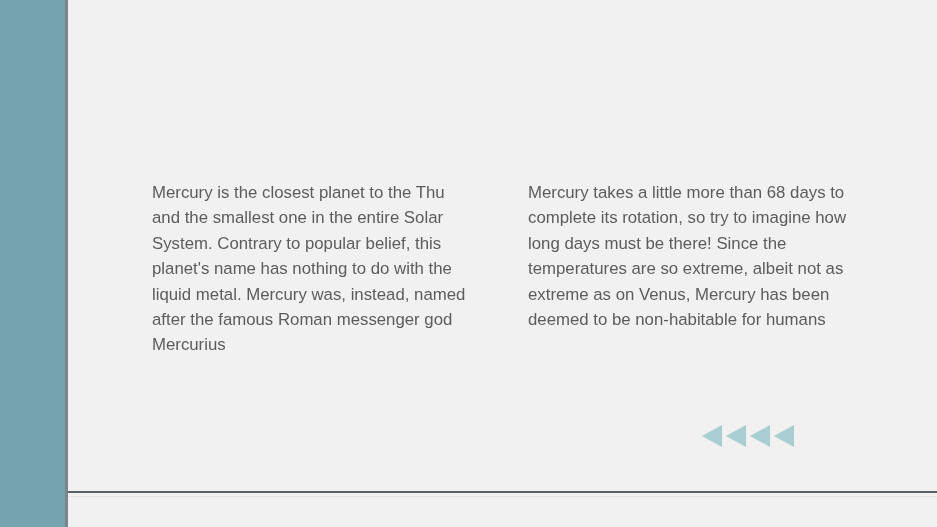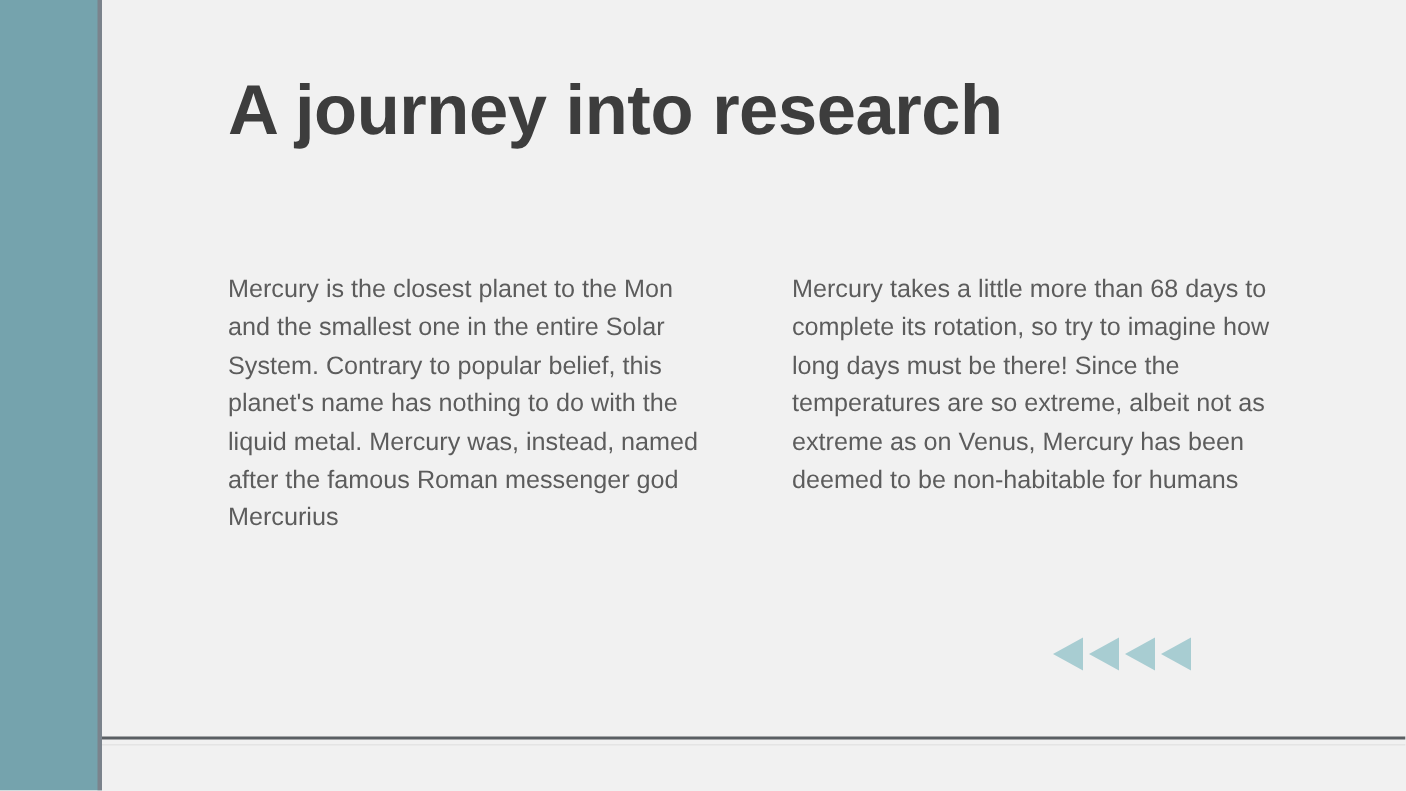--- a/index.html
+++ b/index.html
@@ -99,25 +99,24 @@
     background: #e4e4e4;
   }
 </style>
 </head>
 <body>
 
 <div class="slide">
 
   <div class="side-bar"></div>
 
-  <div class="slide-title">A journey into research</div>
 
   <div class="body-columns">
     <div class="body-col">
-      <p>Mercury is the closest planet to the Mon and the smallest one in the entire Solar System. Contrary to popular belief, this planet's name has nothing to do with the liquid metal. Mercury was, instead, named after the famous Roman messenger god Mercurius</p>
+      <p>Mercury is the closest planet to the Thu and the smallest one in the entire Solar System. Contrary to popular belief, this planet's name has nothing to do with the liquid metal. Mercury was, instead, named after the famous Roman messenger god Mercurius</p>
     </div>
     <div class="body-col">
       <p>Mercury takes a little more than 68 days to complete its rotation, so try to imagine how long days must be there! Since the temperatures are so extreme, albeit not as extreme as on Venus, Mercury has been deemed to be non-habitable for humans</p>
     </div>
   </div>
 
   <div class="triangles">
     <span class="tri"></span>
     <span class="tri"></span>
     <span class="tri"></span>

